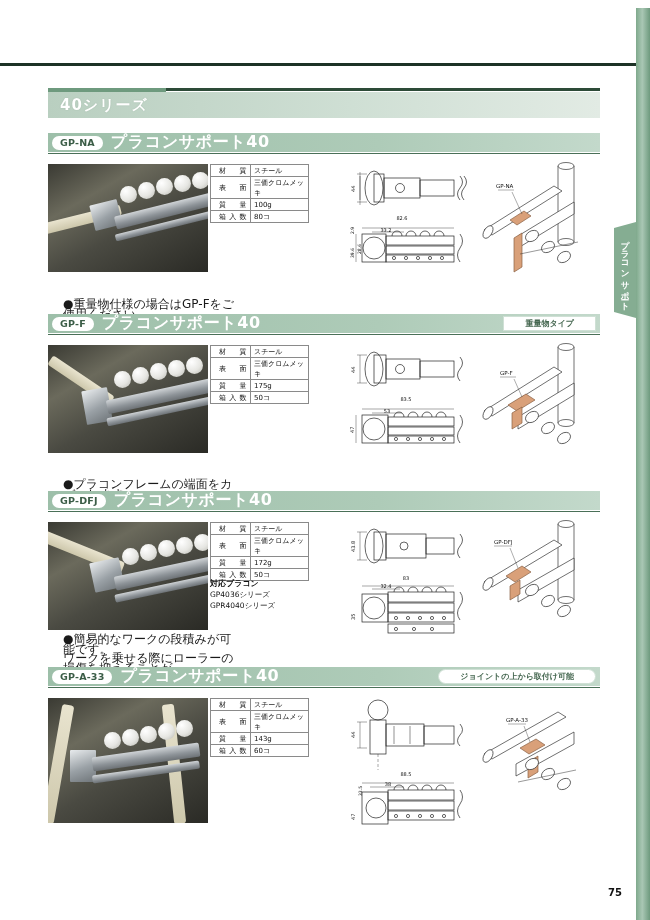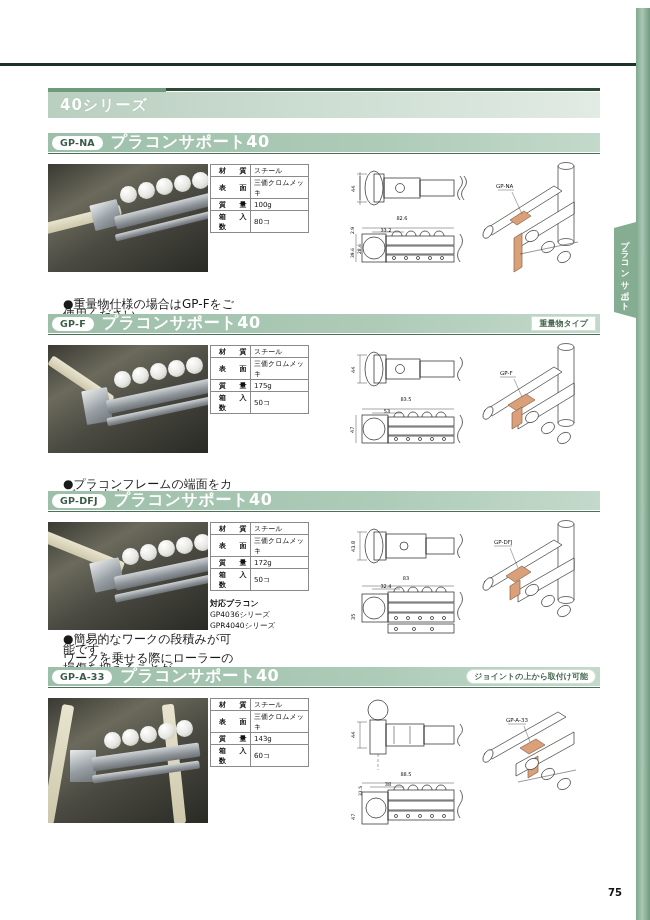--- a/index.html
+++ b/index.html
@@ -85,21 +85,21 @@
     font-size: 9.5px; font-weight: bold; padding: 1px 8px;
     border-radius: 9px; letter-spacing: 0.2px; line-height: 12px;
   }
   .prod-name {
     margin-left: 8px; color: #ffffff; font-size: 16px; font-weight: bold;
     letter-spacing: 0.6px;
   }
   .feature-tag {
     position: absolute; right: 4px; top: 2px;
     background: #ffffff; color: #44664f; font-size: 8px; font-weight: bold;
-    padding: 1px 7px; line-height: 11px; border: 1px solid #cfe0d5;
+    padding: 1px 21px; line-height: 11px; border: 1px solid #cfe0d5;
   }
   .feature-tag.pill { border-radius: 8px; }
 
   .prod-body { position: relative; width: 552px; }
 
   
   .photo {
     position: absolute; left: 0; top: 0; width: 160px; height: 108px;
     background: linear-gradient(150deg,#3a3a33 0%, #6b6a5c 28%, #4a4a42 55%, #2a2a25 100%);
     overflow: hidden;
@@ -126,21 +126,21 @@
     line-height: 9.5px; width: 175px;
   }
 
   
   .spec { position: absolute; border-collapse: collapse; font-size: 7px; }
   .spec td {
     border: 0.6px solid #8a8a8a; padding: 0.5px 3px; height: 11px; color:#111;
     background: #fff;
   }
   .spec td.k {
-    width: 40px; font-weight: bold; letter-spacing: 0.5px;
+    width: 40px; font-weight: normal; letter-spacing: 0.5px;
     text-align: justify; text-align-last: justify; padding-left: 8px;
   }
   .spec td.v { width: 58px; }
 
   .compat {
     position: absolute; font-size: 7.5px; color: #111; line-height: 11px;
   }
   .compat b { font-size: 8px; }
 
   
@@ -420,21 +420,21 @@
           <td class="k">質 量</td>
           <td class="v">172g</td>
         </tr>
         <tr>
           <td class="k">箱 入 数</td>
           <td class="v">50コ</td>
         </tr>
       </tbody>
         </table>
 
-      <div class="compat" style="left:162px; top:88px">
+      <div class="compat" style="left:162px; top:68px">
         <b>対応プラコン</b><br>
         <span>GP4036シリーズ</span><br>
         <span>GPR4040シリーズ</span>
       </div>
 
       <div class="note" style="top:125px">
         <div>●簡易的なワークの段積みが可能です。</div>
         <div>ワークを乗せる際にローラーの損傷を抑えることが</div>
         <div>できます。</div>
       </div>

